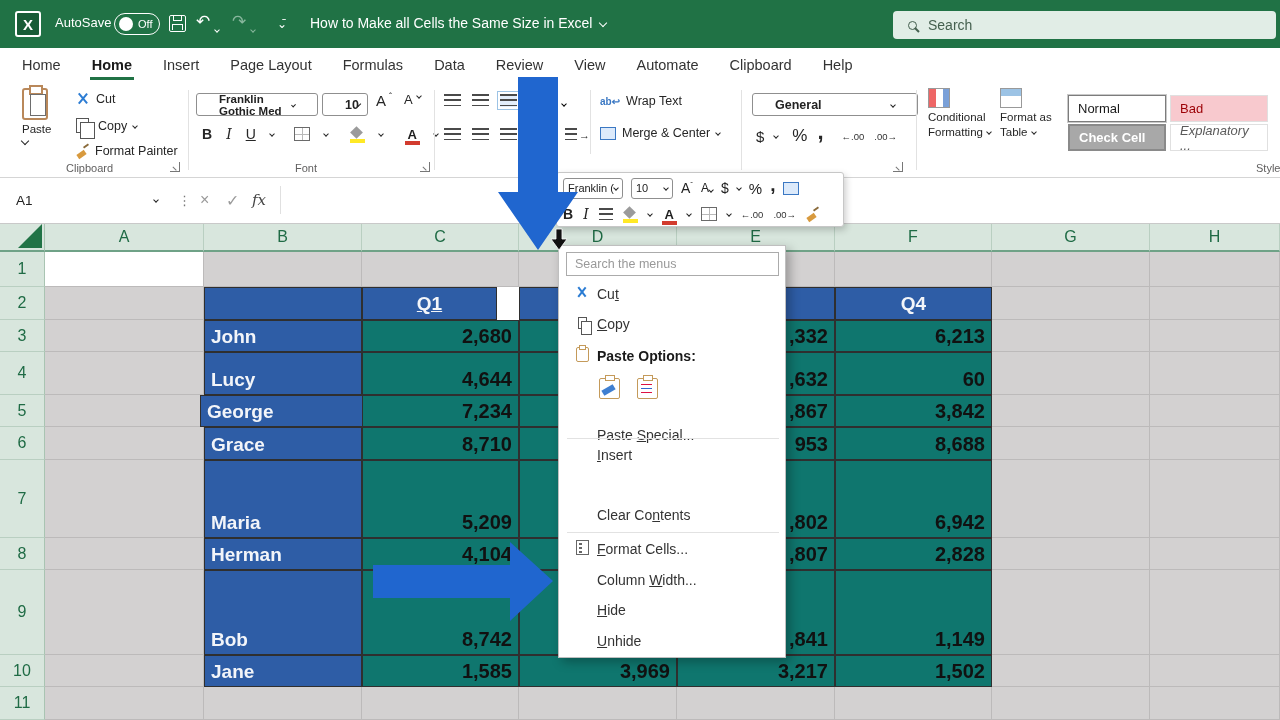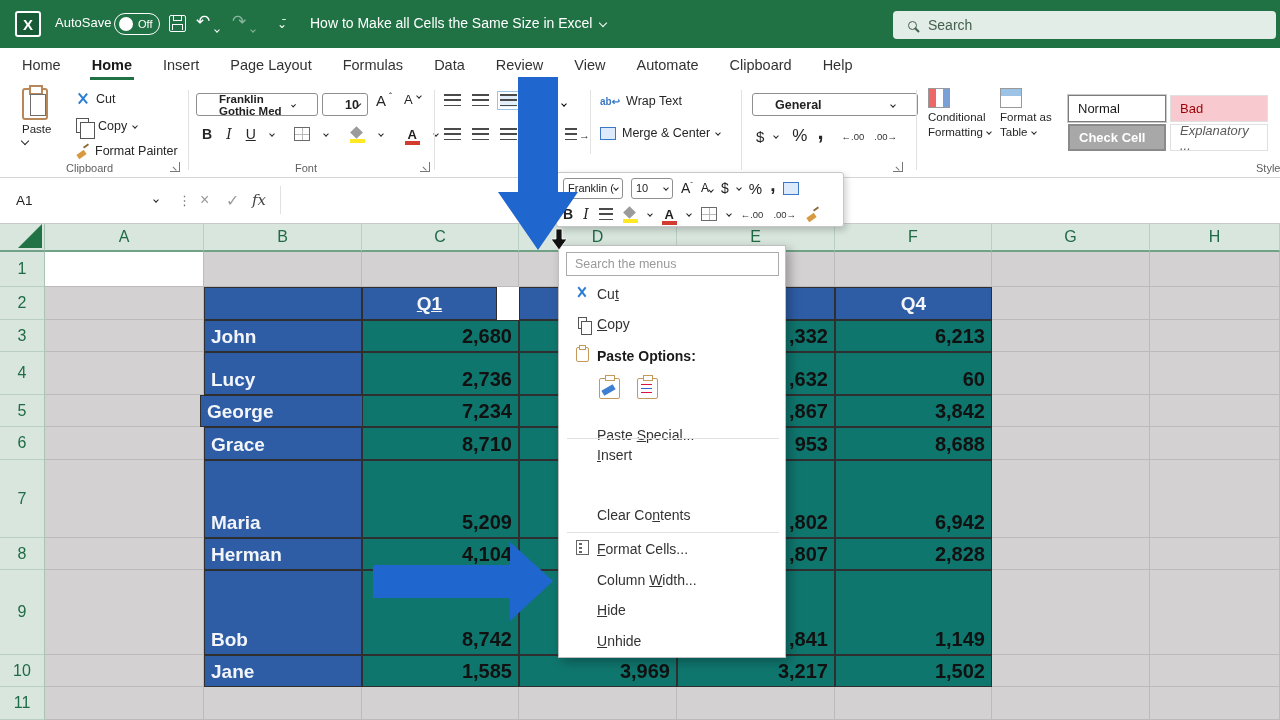--- a/index.html
+++ b/index.html
@@ -192,21 +192,21 @@
       <div class="cell" style="left: 45px; top: 320px; width: 159px; height: 32px;"></div>
       <div class="cell tbl blue name" style="left: 204px; top: 320px; width: 158px; height: 32px;">John</div>
       <div class="cell tbl val" style="left: 362px; top: 320px; width: 157px; height: 32px;">2,680</div>
       <div class="cell tbl val" style="left: 519px; top: 320px; width: 158px; height: 32px;"></div>
       <div class="cell tbl val" style="left: 677px; top: 320px; width: 158px; height: 32px;">,332</div>
       <div class="cell tbl val" style="left: 835px; top: 320px; width: 157px; height: 32px;">6,213</div>
       <div class="cell" style="left: 992px; top: 320px; width: 158px; height: 32px;"></div>
       <div class="cell" style="left: 1150px; top: 320px; width: 130px; height: 32px;"></div>
       <div class="cell" style="left: 45px; top: 352px; width: 159px; height: 43px;"></div>
       <div class="cell tbl blue name" style="left: 204px; top: 352px; width: 158px; height: 43px;">Lucy</div>
-      <div class="cell tbl val" style="left: 362px; top: 352px; width: 157px; height: 43px;">2,736</div>
+      <div class="cell tbl val" style="left: 362px; top: 352px; width: 157px; height: 43px;">4,644</div>
       <div class="cell tbl val" style="left: 519px; top: 352px; width: 158px; height: 43px;"></div>
       <div class="cell tbl val" style="left: 677px; top: 352px; width: 158px; height: 43px;">,632</div>
       <div class="cell tbl val" style="left: 835px; top: 352px; width: 157px; height: 43px;">60</div>
       <div class="cell" style="left: 992px; top: 352px; width: 158px; height: 43px;"></div>
       <div class="cell" style="left: 1150px; top: 352px; width: 130px; height: 43px;"></div>
       <div class="cell" style="left: 45px; top: 395px; width: 159px; height: 32px;"></div>
       <div class="cell tbl blue name" style="left: 200px; top: 395px; width: 164px; height: 32px;">George</div>
       <div class="cell tbl val" style="left: 362px; top: 395px; width: 157px; height: 32px;">7,234</div>
       <div class="cell tbl val" style="left: 519px; top: 395px; width: 158px; height: 32px;"></div>
       <div class="cell tbl val" style="left: 677px; top: 395px; width: 158px; height: 32px;">,867</div>

